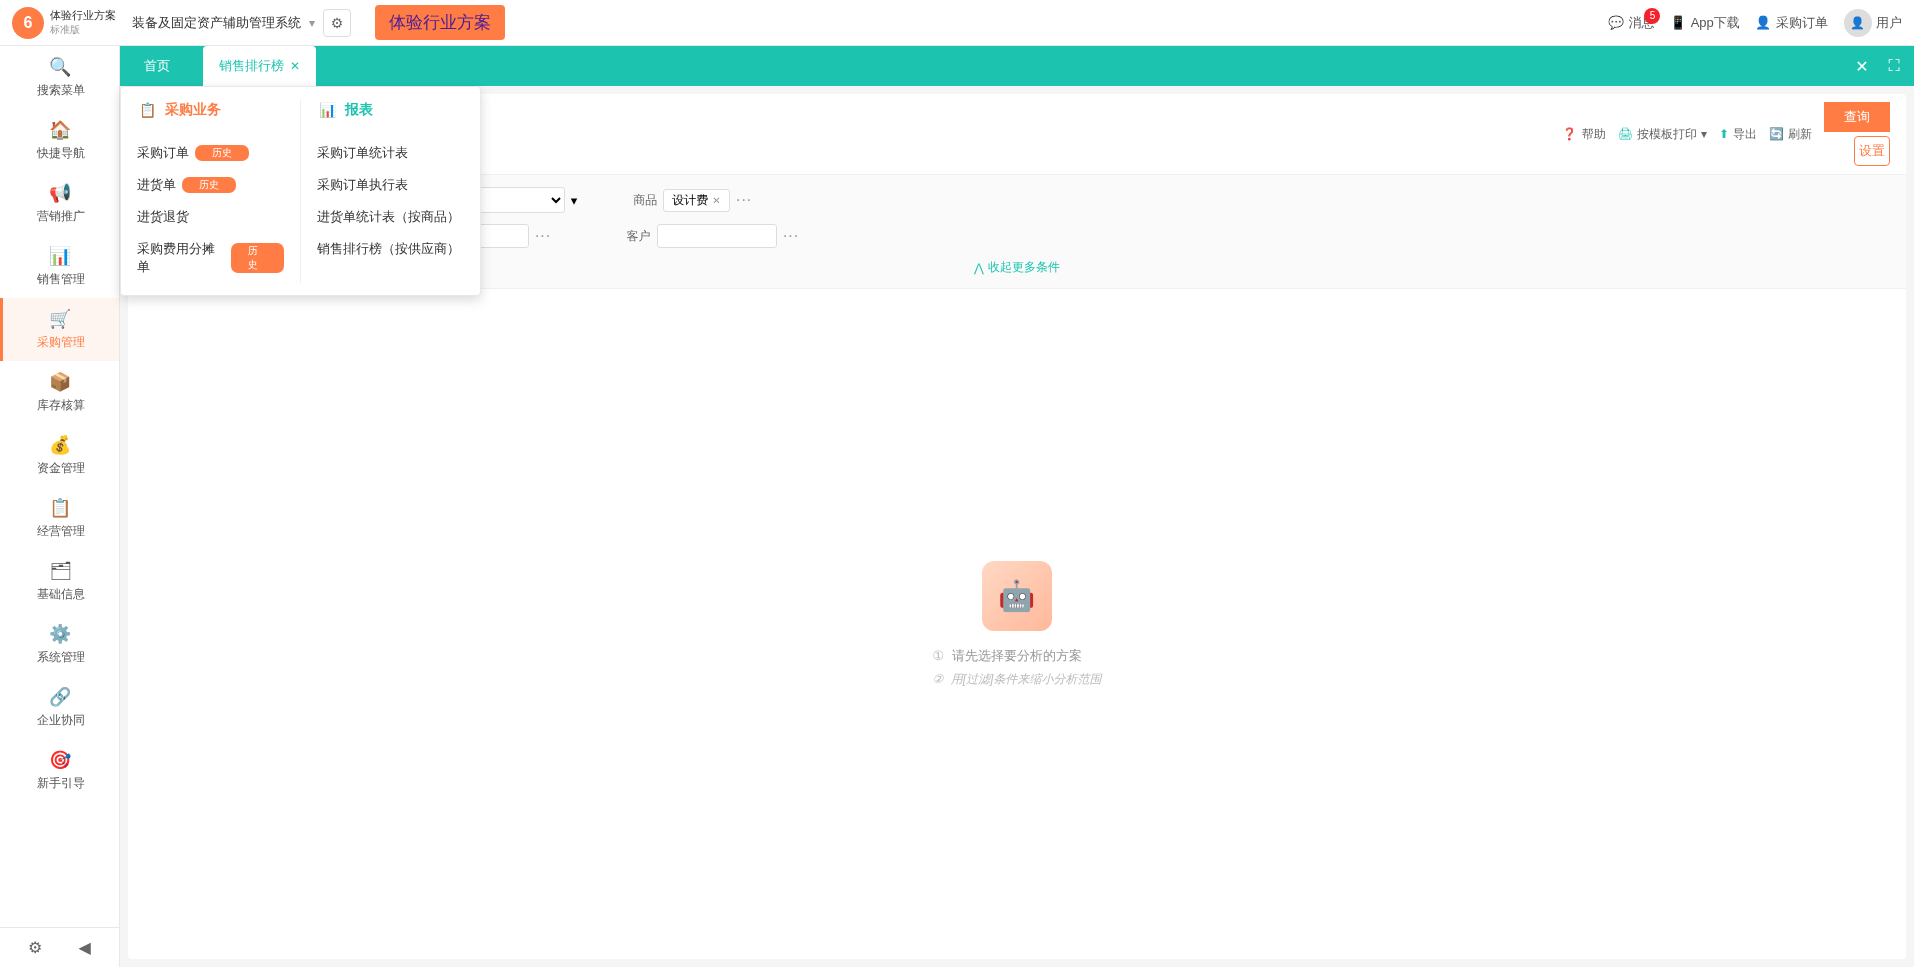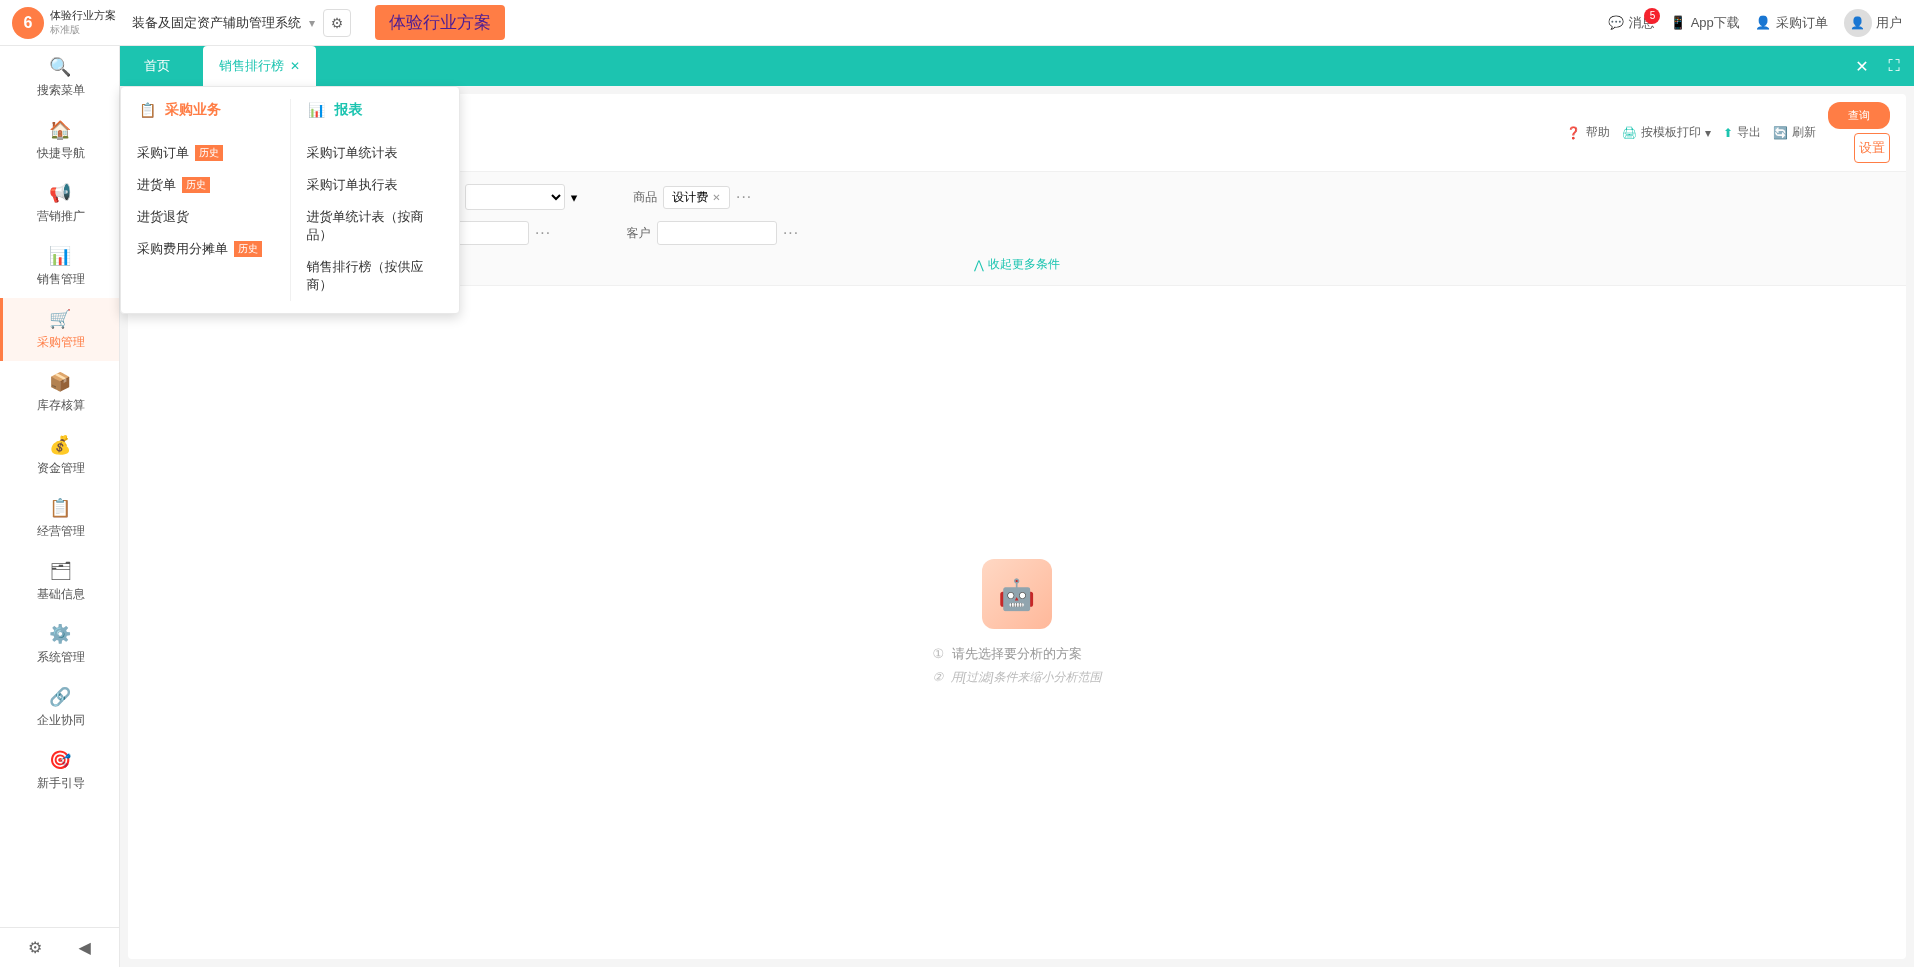--- a/index.html
+++ b/index.html
@@ -191,22 +191,22 @@
     .toolbar-btn {
       display: flex; align-items: center; gap: 4px;
       font-size: 12px; color: #666; cursor: pointer;
     }
     .toolbar-btn .icon { color: #1cc4b0; }
     .query-btn {
       background: #ff7d45;
       color: white;
       border: none;
       padding: 6px 20px;
-      border-radius: 12px;
-      font-size: 11px;
+      border-radius: 0;
+      font-size: 13px;
       cursor: pointer;
     }
     .settings-btn {
       background: white;
       color: #ff7d45;
       border: 1px solid #ff7d45;
       padding: 5px 4px;
       border-radius: 4px;
       font-size: 13px;
       cursor: pointer;
@@ -329,22 +329,22 @@
       display: flex; align-items: center; gap: 6px;
       padding: 7px 0;
       cursor: pointer;
       color: #333;
       font-size: 13px;
     }
     .history-badge {
       background: #ff7d45;
       color: white;
       font-size: 10px;
-      padding: 1px 4px;
-      border-radius: 0;
+      padding: 1px 17px;
+      border-radius: 7px;
     }
     .section-icon {
       width: 22px; height: 22px;
       display: flex; align-items: center; justify-content: center;
       font-size: 14px;
     }
   </style>
 </head>
 <body>
 

